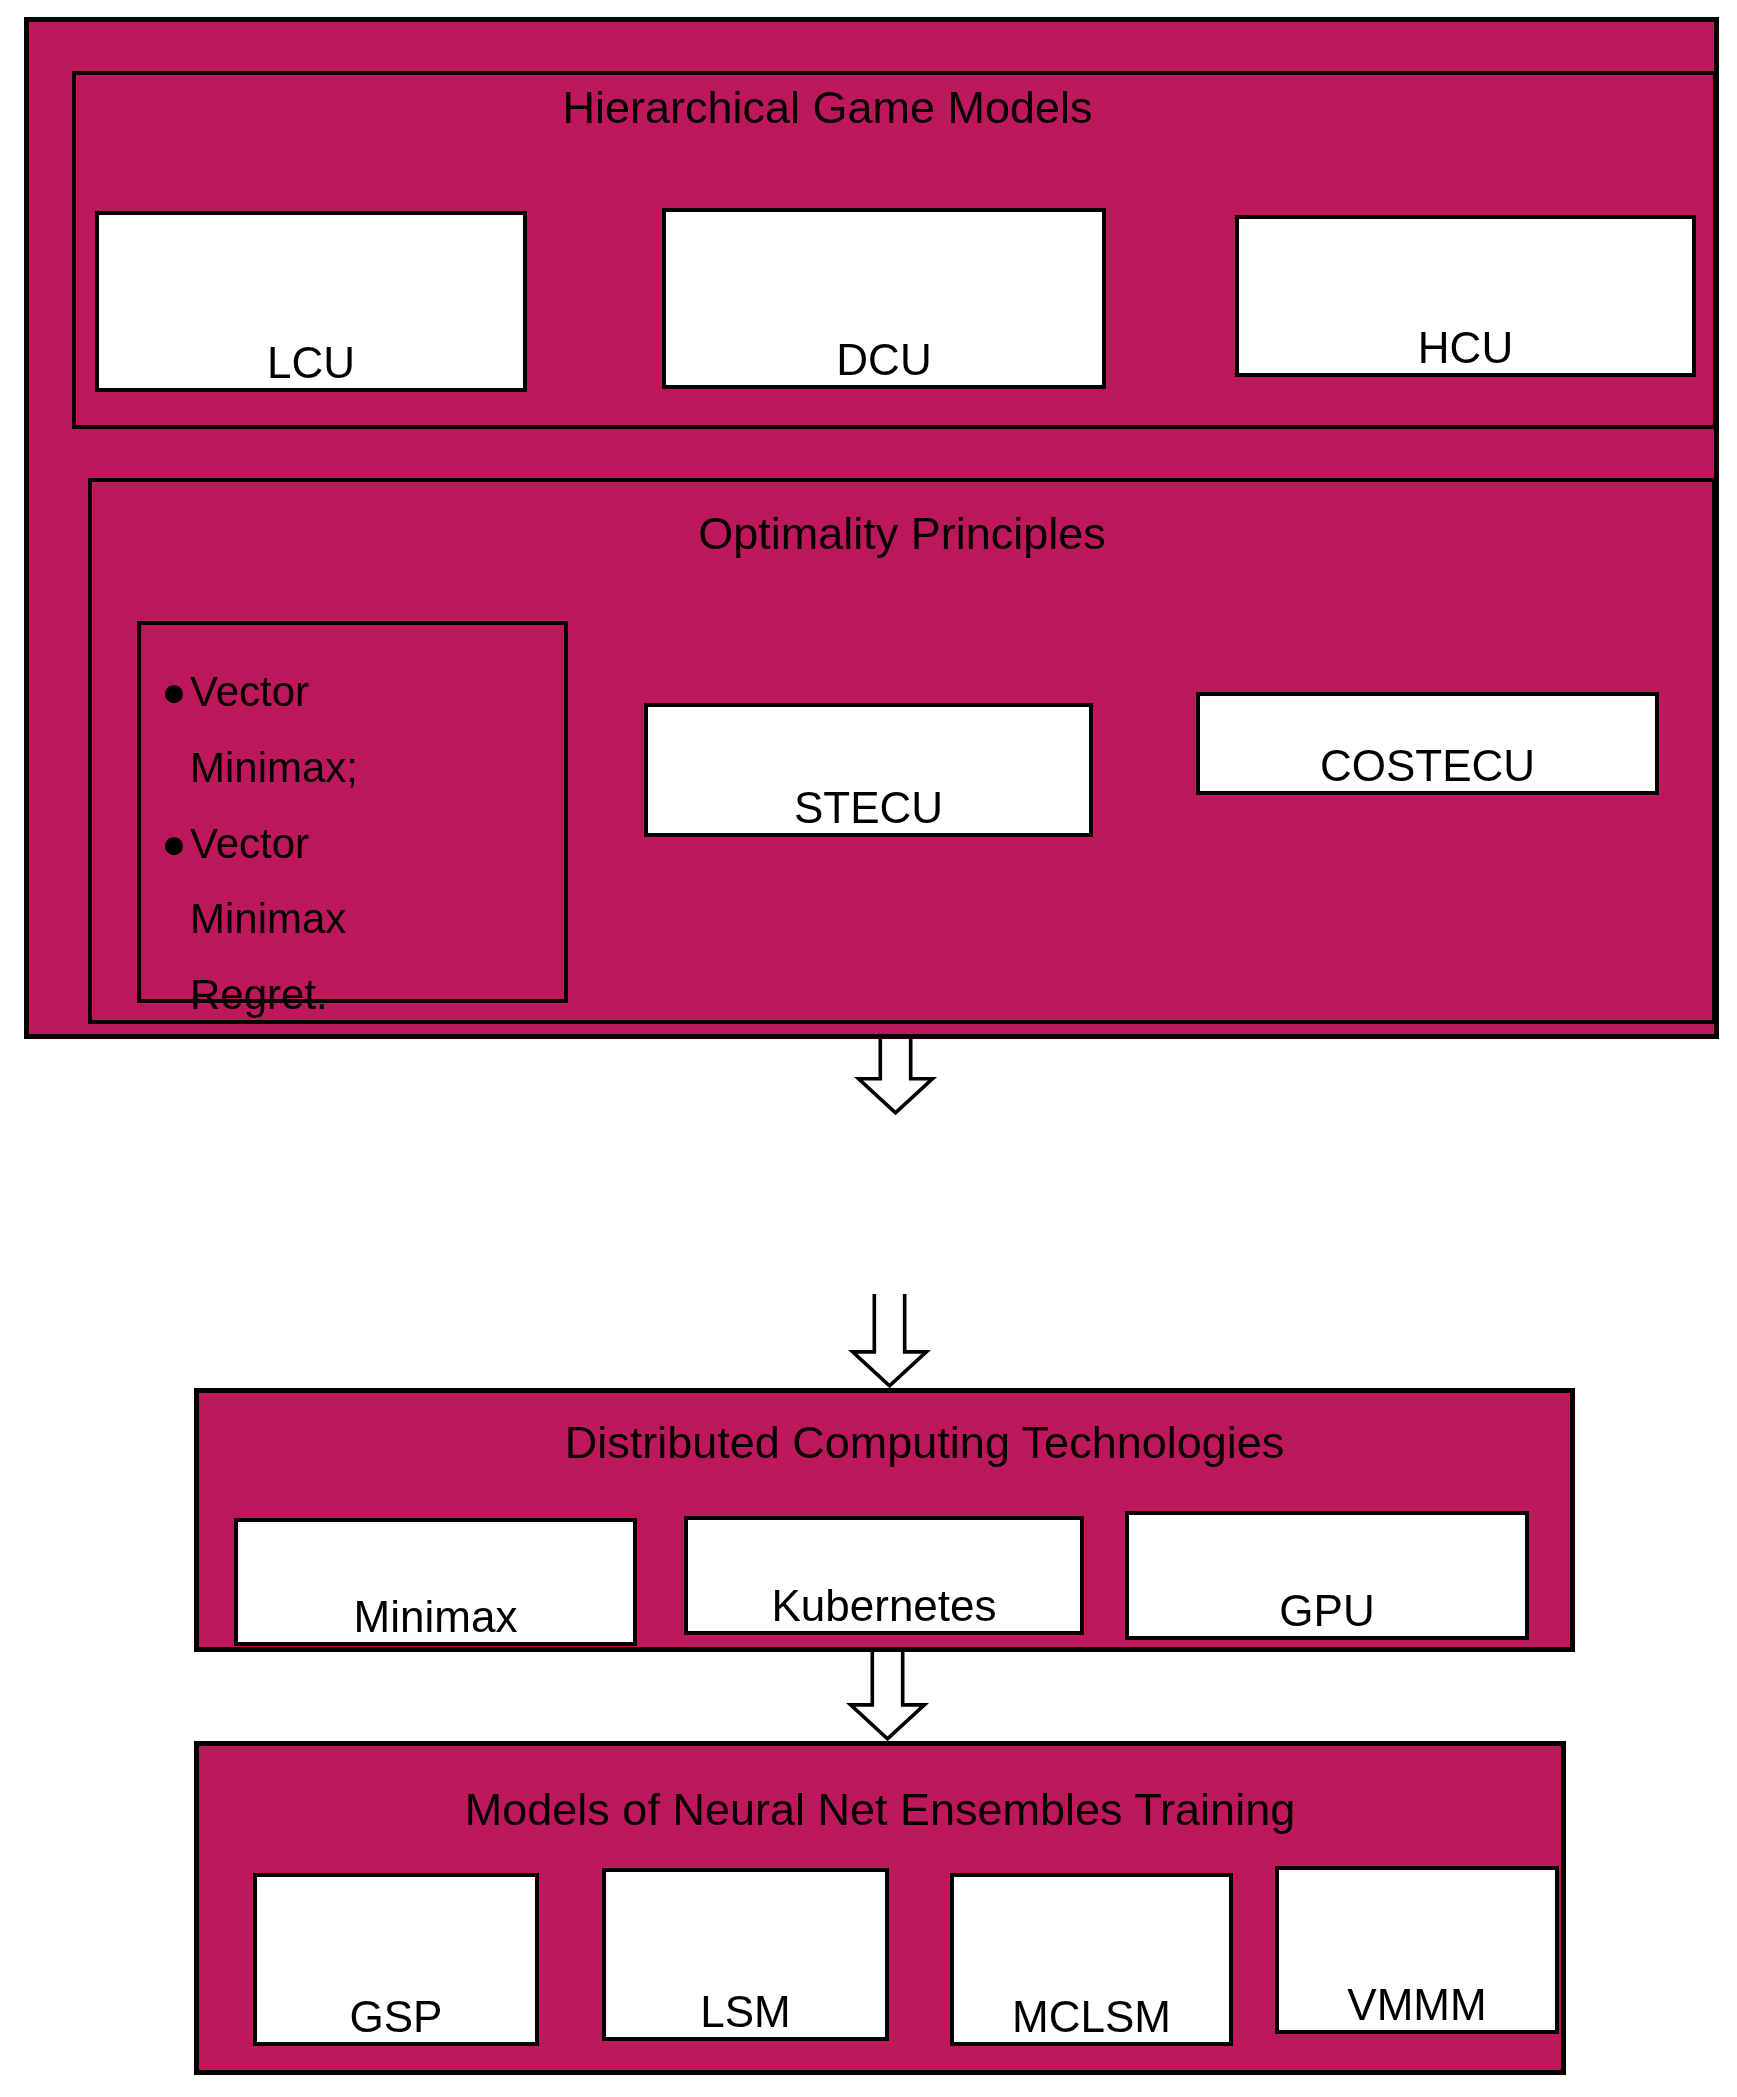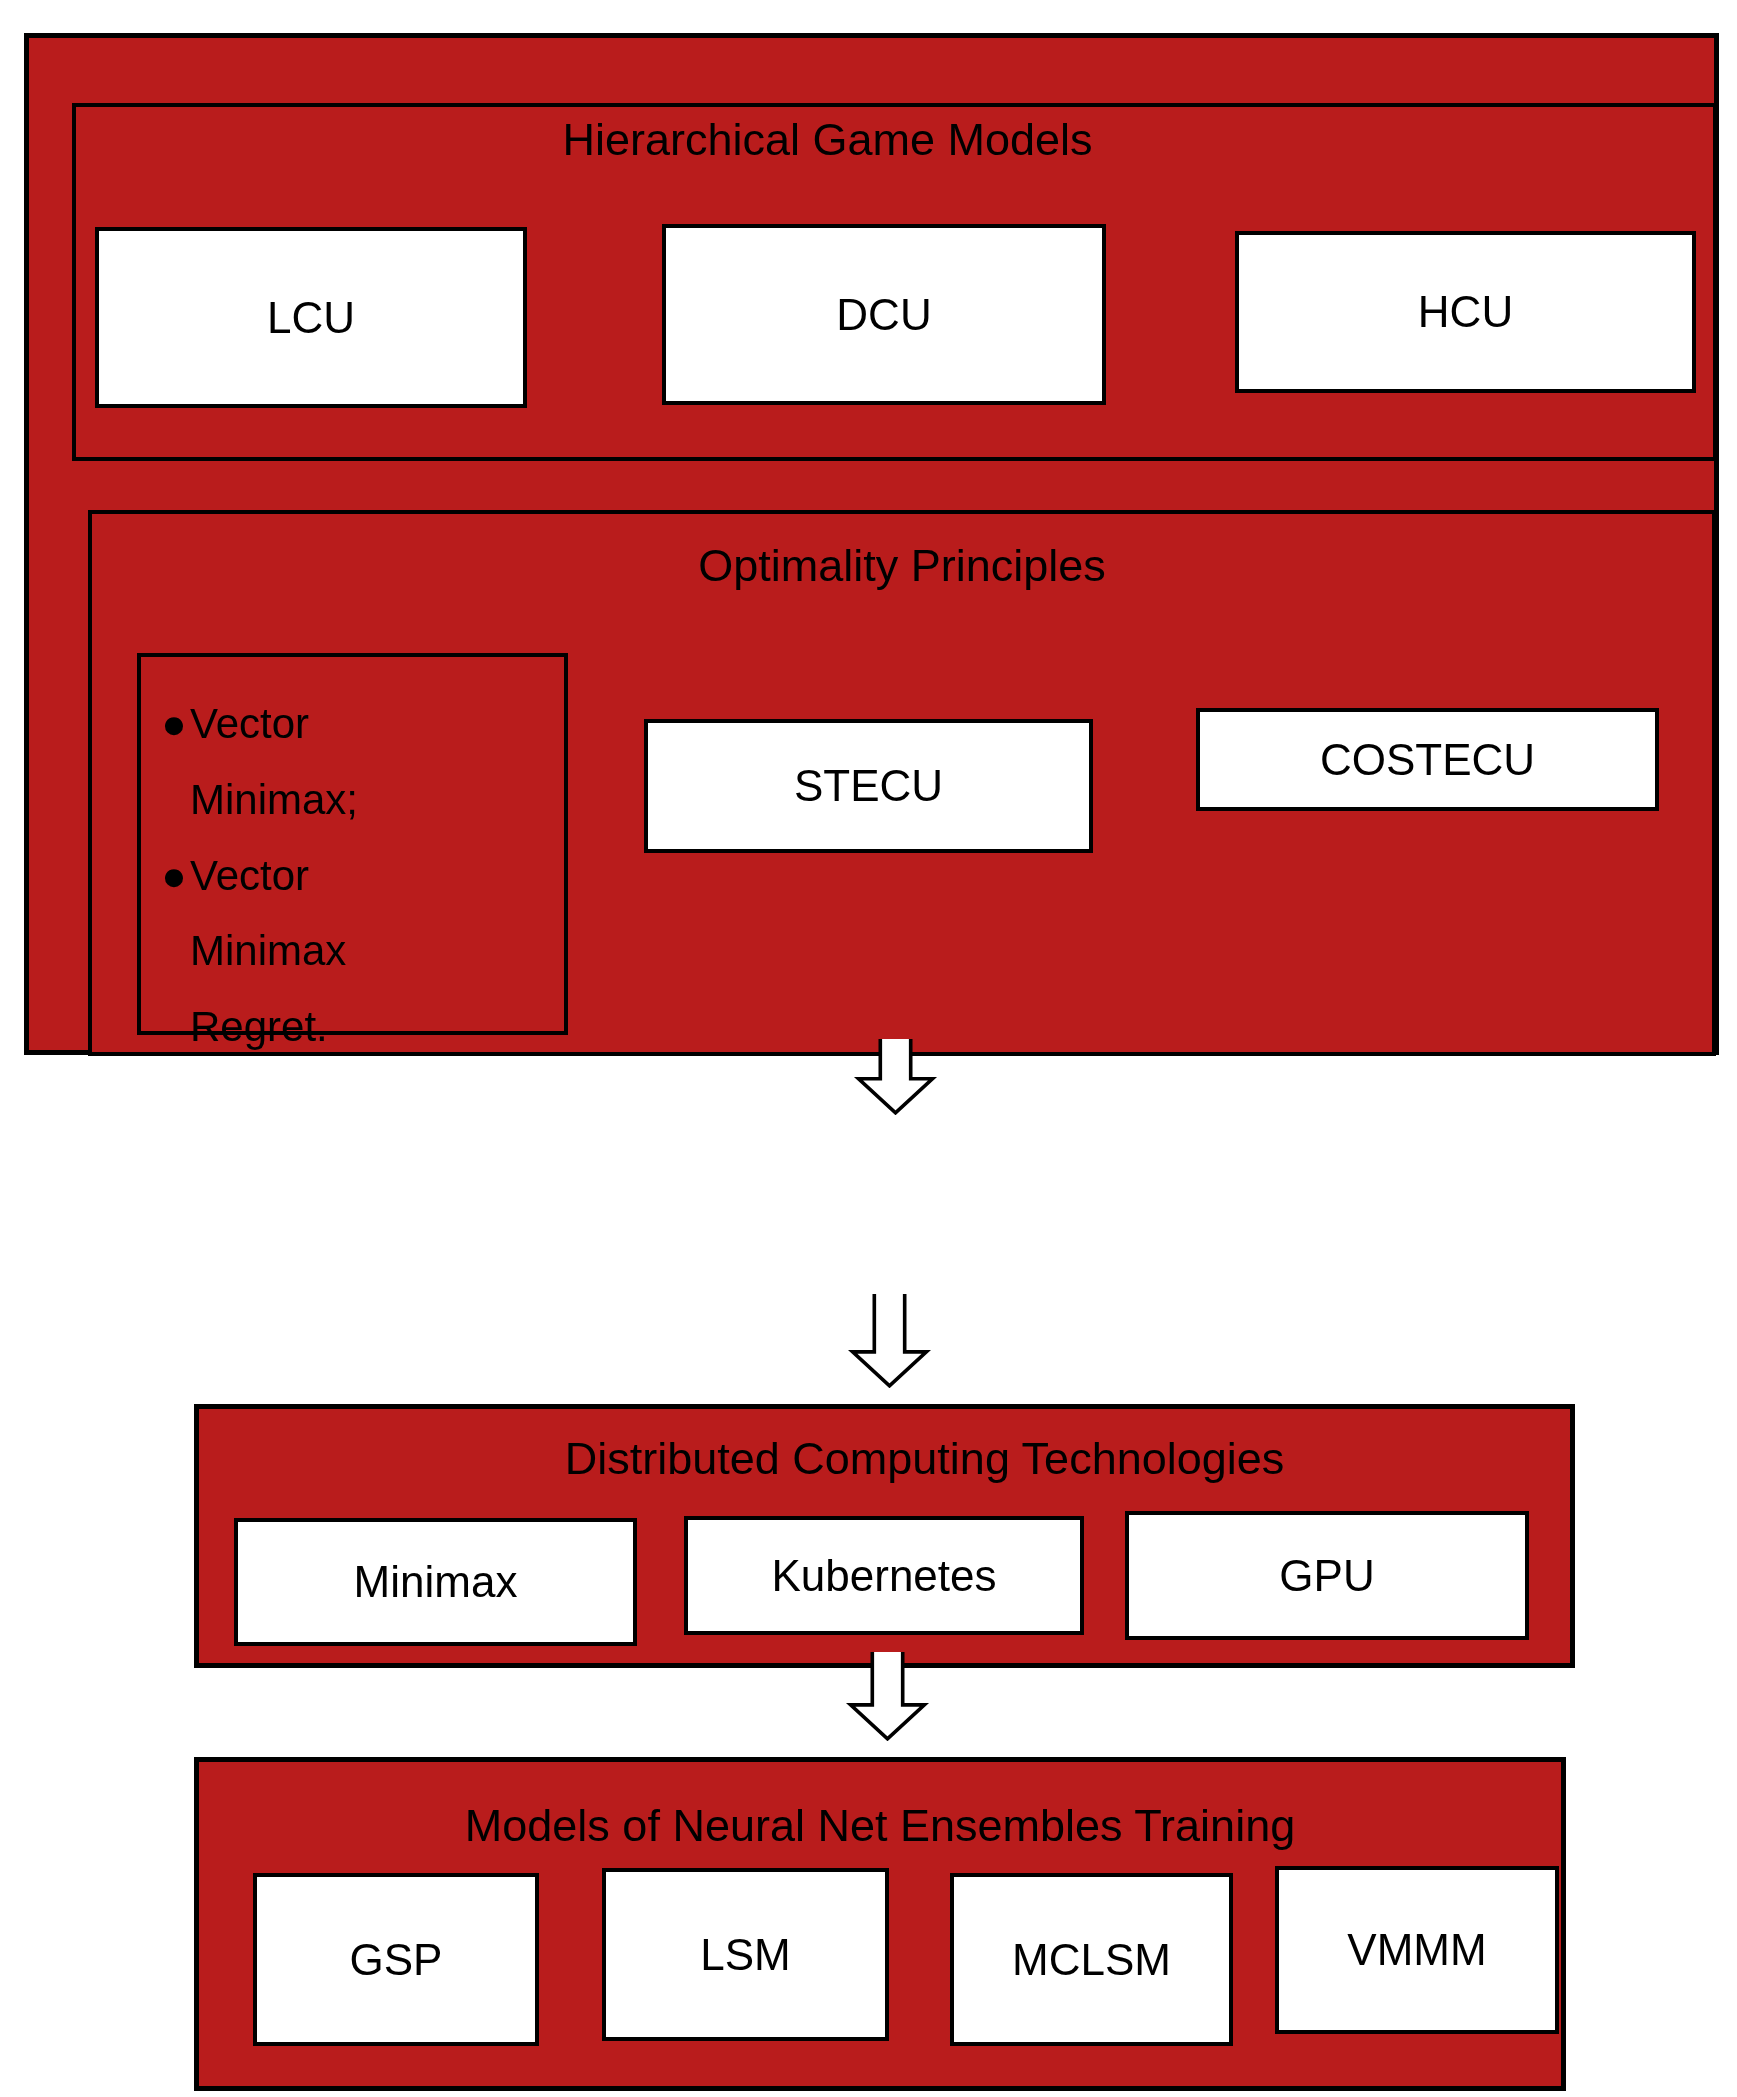--- a/index.html
+++ b/index.html
@@ -10,39 +10,38 @@
   .canvas {
     position: relative;
     width: 1738px;
     height: 2097px;
     background: #ffffff;
     font-family: "Liberation Sans", sans-serif;
     color: #000000;
   }
   .box {
     position: absolute;
-    background: #b91c1c;
+    background: #be185d;
     border: 4.4px solid #000000;
     box-sizing: border-box;
-    margin-top: 16px;
   }
   .section-title {
     position: relative;
     text-align: center;
     font-size: 45px;
     line-height: 1.2;
     white-space: nowrap;
   }
   .label-box {
     position: absolute;
     background: #ffffff;
     border: 4.4px solid #000000;
     box-sizing: border-box;
     display: flex;
-    align-items: center;
+    align-items: flex-end;
     justify-content: center;
     font-size: 44px;
   }
   
   .outer-box   { left: 24px;  top: 17.4px;   width: 1695px; height: 1022px; border-width: 5.1px; }
   .hgm-box     { left: 43px;  top: 49px;   width: 1645px; height: 358px; }
   .hgm-title   { padding-top: 5.8px; left: -67px; }
   .lcu-box     { left: 66px;   top: 189px;  width: 432px; height: 181px; }
   .dcu-box     { left: 633px;  top: 186px;  width: 444px; height: 181px; }
   .hcu-box     { left: 1206px; top: 193px;  width: 461px; height: 162px; }

